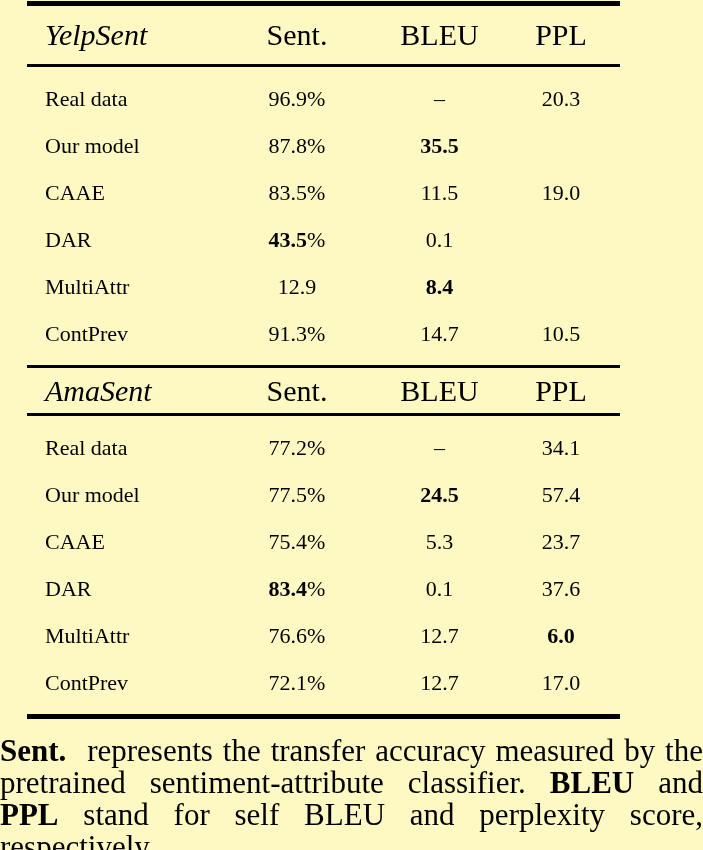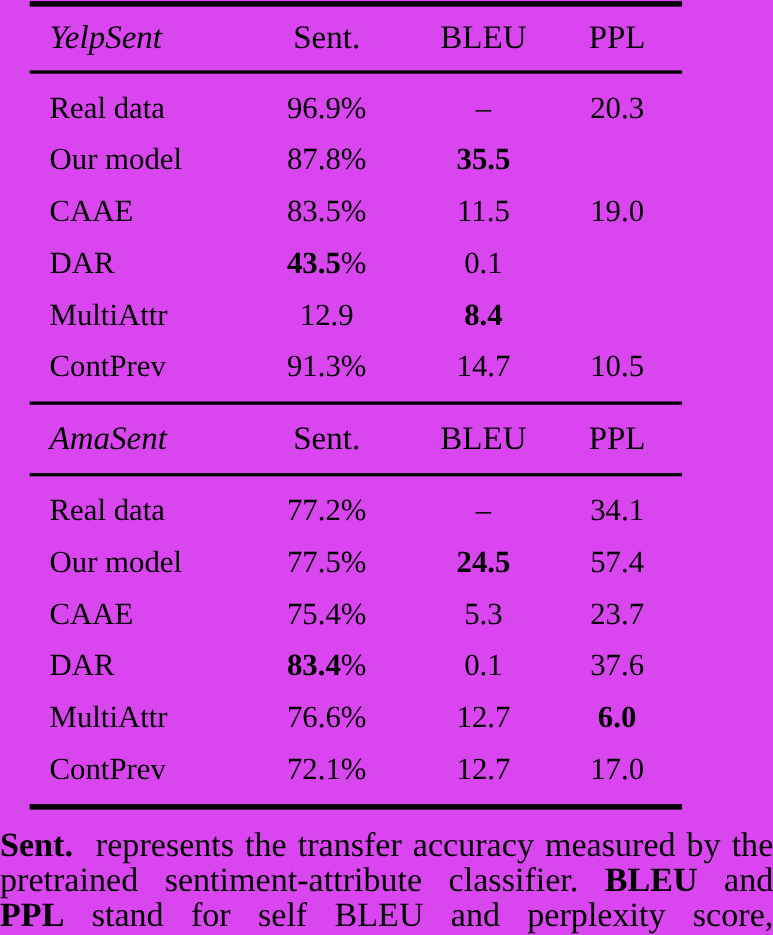--- a/index.html
+++ b/index.html
@@ -8,21 +8,21 @@
     background: #ffffff;
     width: 703px;
     height: 850px;
     overflow: hidden;
   }
   .page {
     width: 703px;
     height: 850px;
     font-family: "Liberation Serif", "DejaVu Serif", serif;
     color: #000000;
-    background: #d946ef;
+    background: #fef9c3;
     box-sizing: border-box;
     padding-top: 1px;
   }
   .tablewrap {
     margin-left: 27px;
     width: 593px;
   }
   .rule-thick {
     height: 5px;
     background: #000000;
@@ -34,35 +34,35 @@
   .grid-row {
     display: grid;
     grid-template-columns: 190px 160px 125px 118px;
     align-items: center;
   }
   .header-row {
     height: 58px;
     font-size: 30px;
   }
   .header-row.second {
-    height: 62px;
+    height: 45px;
   }
   .dataset-name {
     font-style: italic;
     padding-left: 18px;
   }
   .col-head {
     text-align: center;
   }
   .row-group {
     padding: 8px 0;
   }
   .data-row {
     height: 47px;
-    font-size: 28px;
+    font-size: 22px;
   }
   .model-cell {
     padding-left: 18px;
     white-space: nowrap;
   }
   .num-cell {
     text-align: center;
     white-space: nowrap;
   }
   .bold {

